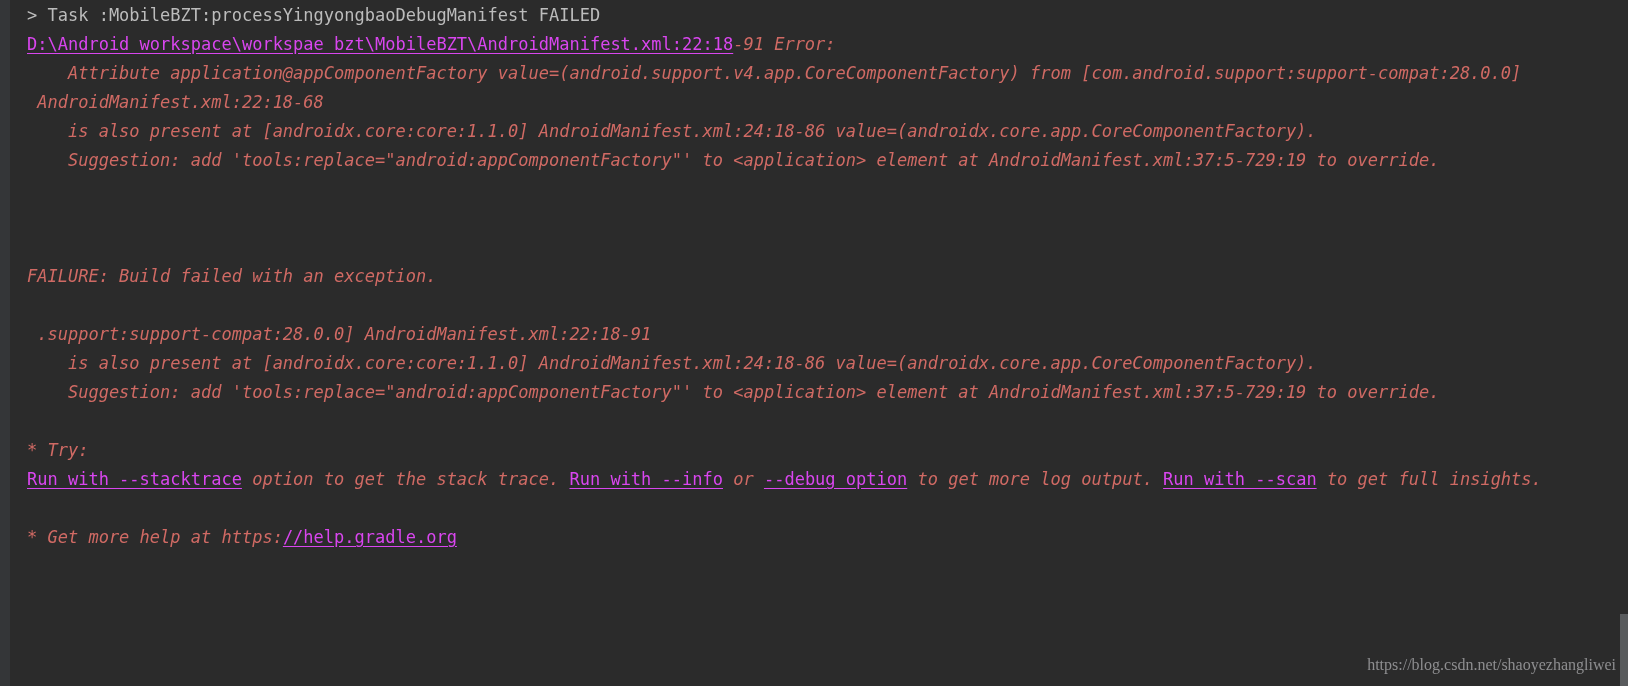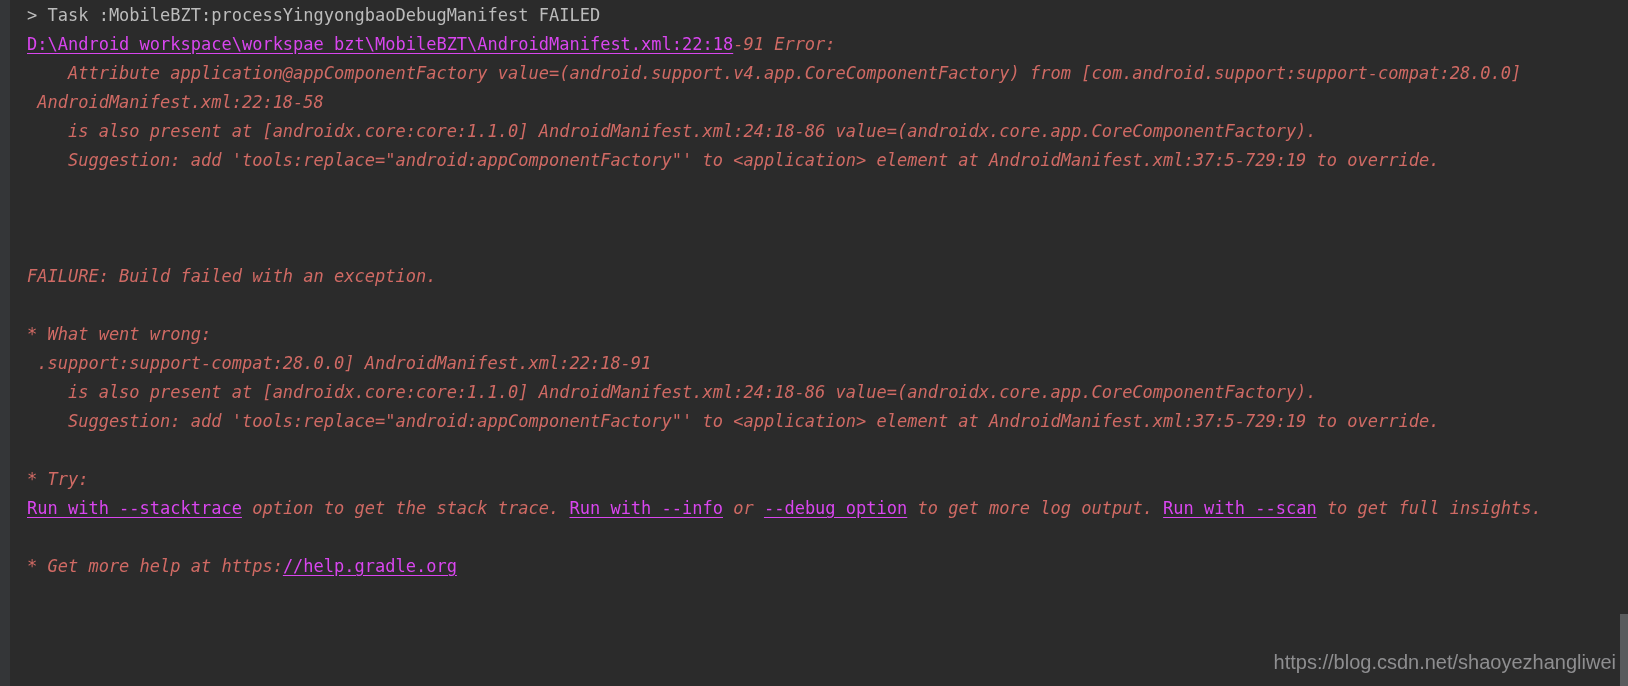--- a/index.html
+++ b/index.html
@@ -37,51 +37,50 @@
   .link {
     color: #d946ef;
     text-decoration: underline;
     text-underline-offset: 3px;
     cursor: pointer;
   }
   .watermark {
     position: absolute;
     right: 12px;
     bottom: 12px;
-    font-family: Liberation Sans, sans-serif;
-    font-size: 20px;
+    font-family: Liberation Serif, serif;
+    font-size: 16px;
     color: #8e8e90;
   }
   .vscrollbar-thumb {
     position: absolute;
     right: 0;
     bottom: 0;
     width: 8px;
     height: 72px;
     background: #595b5d;
   }
 </style>
 </head>
 <body>
 
 <div class="gutter"></div>
 
 <div class="console">
     <div class="line"><span class="plain">&gt; Task :MobileBZT:processYingyongbaoDebugManifest FAILED</span></div>
     <div class="line"><span class="link">D:\Android_workspace\workspae_bzt\MobileBZT\AndroidManifest.xml:22:18</span><span class="error">-91 Error:</span></div>
     <div class="line"><span class="error">    Attribute application@appComponentFactory value=(android.support.v4.app.CoreComponentFactory) from [com.android.support:support-compat:28.0.0]</span></div>
-    <div class="line"><span class="error"> AndroidManifest.xml:22:18-58</span></div>
+    <div class="line"><span class="error"> AndroidManifest.xml:22:18-68</span></div>
     <div class="line"><span class="error">    is also present at [androidx.core:core:1.1.0] AndroidManifest.xml:24:18-86 value=(androidx.core.app.CoreComponentFactory).</span></div>
     <div class="line"><span class="error">    Suggestion: add 'tools:replace="android:appComponentFactory"' to &lt;application&gt; element at AndroidManifest.xml:37:5-729:19 to override.</span></div>
     <div class="line">&nbsp;</div>
     <div class="line">&nbsp;</div>
     <div class="line">&nbsp;</div>
     <div class="line"><span class="error">FAILURE: Build failed with an exception.</span></div>
     <div class="line">&nbsp;</div>
-    <div class="line"><span class="error">* What went wrong:</span></div>
     <div class="line"><span class="error"> .support:support-compat:28.0.0] AndroidManifest.xml:22:18-91</span></div>
     <div class="line"><span class="error">    is also present at [androidx.core:core:1.1.0] AndroidManifest.xml:24:18-86 value=(androidx.core.app.CoreComponentFactory).</span></div>
     <div class="line"><span class="error">    Suggestion: add 'tools:replace="android:appComponentFactory"' to &lt;application&gt; element at AndroidManifest.xml:37:5-729:19 to override.</span></div>
     <div class="line">&nbsp;</div>
     <div class="line"><span class="error">* Try:</span></div>
     <div class="line"><span class="link">Run with --stacktrace</span><span class="error"> option to get the stack trace. </span><span class="link">Run with --info</span><span class="error"> or </span><span class="link">--debug option</span><span class="error"> to get more log output. </span><span class="link">Run with --scan</span><span class="error"> to get full insights.</span></div>
     <div class="line">&nbsp;</div>
     <div class="line"><span class="error">* Get more help at https:</span><span class="link">//help.gradle.org</span></div>
   </div>
 

